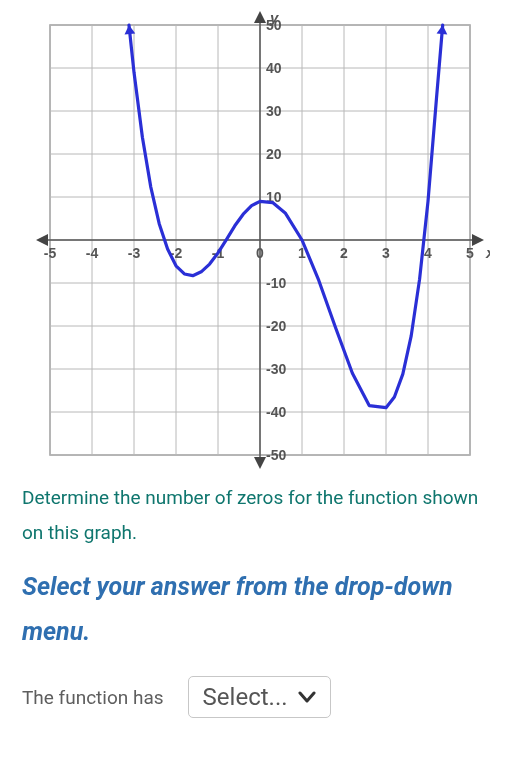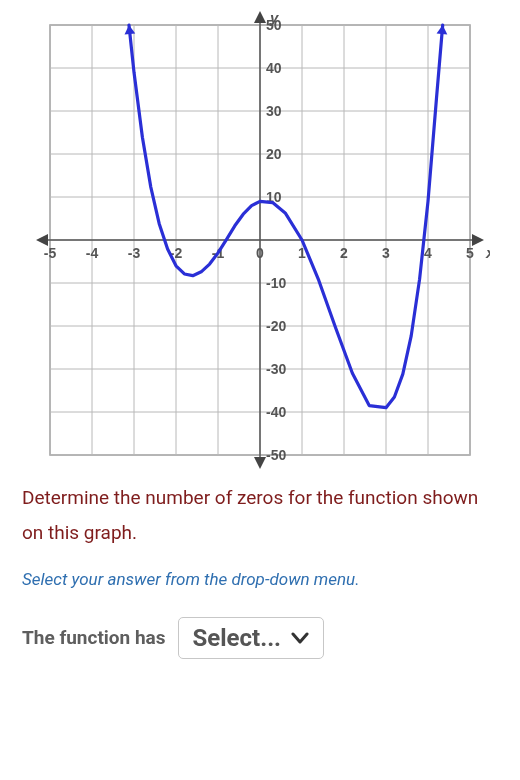--- a/index.html
+++ b/index.html
@@ -27,39 +27,38 @@
   .axis-line { stroke: #555; stroke-width: 1.5; }
   .curve { stroke: #2a2fd6; stroke-width: 3.2; fill: none; stroke-linejoin: round; stroke-linecap: round; }
   .arrowhead { fill: #2a2fd6; }
   .axis-arrow { fill: #444; }
   .tick-lbl { font: 600 14px Arial, sans-serif; fill: #555; }
   .axis-lbl { font: italic 700 15px Arial, sans-serif; fill: #555; }
   .prose {
     padding: 10px 22px 0 22px;
     font-size: 19px;
     line-height: 1.85;
-    color: #7f1d1d;
+    color: #0f766e;
   }
   .instr {
     padding: 14px 22px 0 22px;
-    font-size: 17px;
+    font-size: 25px;
     line-height: 1.8;
     font-style: italic;
-    font-weight: 400;
+    font-weight: 700;
     color: #2f6fb0;
   }
   .sentence {
     padding: 22px 22px 0 22px;
     font-size: 19px;
     color: #5e5e5e;
     display: flex;
     align-items: center;
     flex-wrap: wrap;
-    gap: 12px;
-    font-weight: bold;
+    gap: 24px;
   }
   .dropdown {
     display: inline-flex;
     align-items: center;
     gap: 10px;
     border: 1px solid #c7c7c7;
     border-radius: 5px;
     padding: 6px 14px;
     font-size: 24px;
     color: #555;

